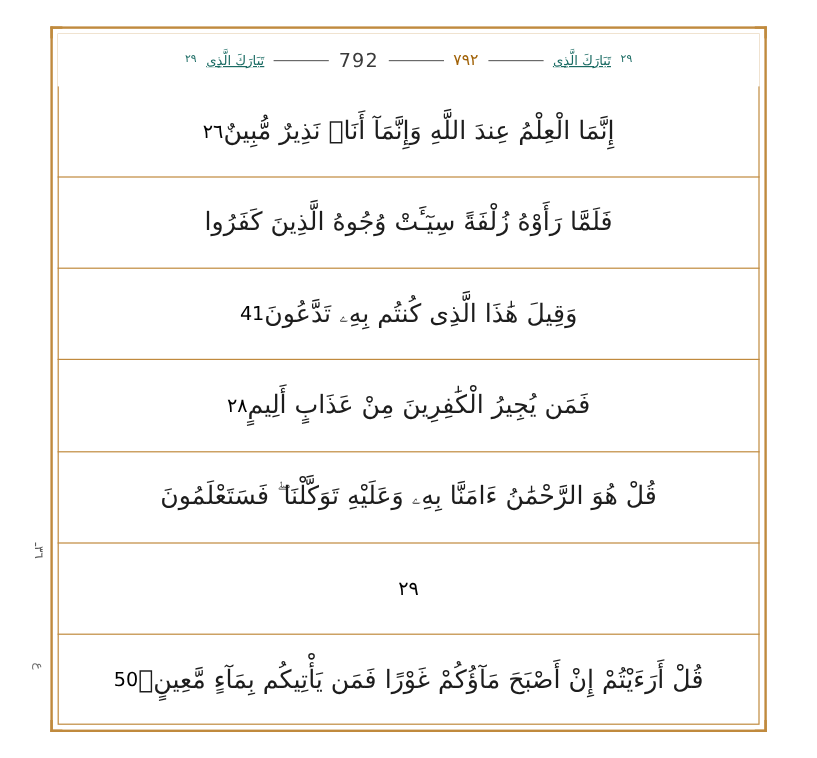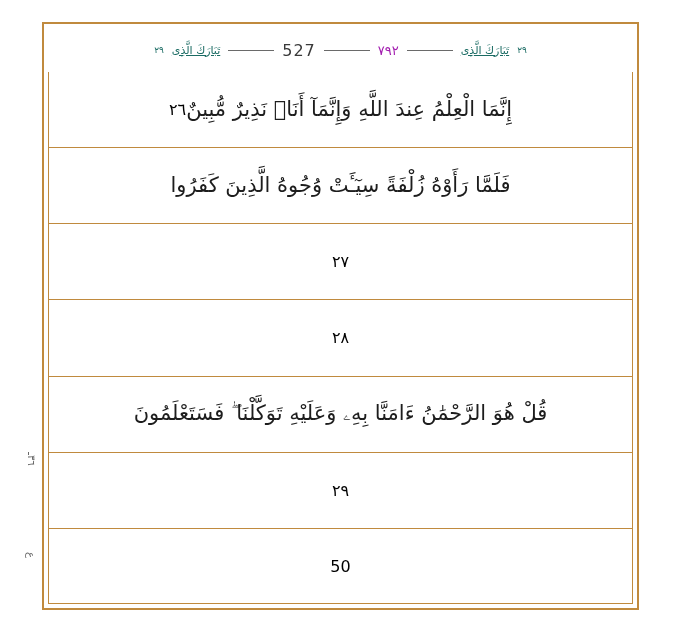--- a/index.html
+++ b/index.html
@@ -85,21 +85,21 @@
   }
   .page-number {
     font-family: "DejaVu Sans", sans-serif;
     font-size: 16px;
     color: #3a3a3a;
     letter-spacing: 1px;
   }
   .page-number-ar {
     font-family: "DejaVu Sans", sans-serif;
     font-size: 13px;
-    color: #a21caf;
+    color: #a16207;
   }
 
   
   .lines {
     position: absolute;
     left: 48px;
     top: 72px;
     right: 48px;
     bottom: 28px;
     display: flex;
@@ -169,58 +169,61 @@
   <div class="corner bl"></div>
   <div class="corner br"></div>
 
   <div class="header">
     <div class="header-row">
       <span class="juz-label">٢٩</span>
       <span class="surah-name">تَبَارَكَ الَّذِى</span>
       <span class="rule"></span>
       <span class="page-number-ar">٧٩٢</span>
       <span class="rule"></span>
-      <span class="page-number">527</span>
+      <span class="page-number">792</span>
       <span class="rule"></span>
       <span class="surah-name">تَبَارَكَ الَّذِى</span>
       <span class="juz-label">٢٩</span>
     </div>
   </div>
 
   <div class="lines">
 
     <div class="line">
       <span class="line-text">إِنَّمَا الْعِلْمُ عِندَ اللَّهِ وَإِنَّمَآ أَنَا۠ نَذِيرٌ مُّبِينٌ</span>
       <span class="ayah-mark">٢٦</span>
     </div>
 
     <div class="line">
       <span class="line-text">فَلَمَّا رَأَوْهُ زُلْفَةً سِيٓـَٔتْ وُجُوهُ الَّذِينَ كَفَرُوا</span>
       <span class="ayah-mark"></span>
     </div>
 
     <div class="line">
-      <span class="ayah-mark">٢٧</span>
-    </div>
-
-
-    <div class="line">
+      <span class="line-text">وَقِيلَ هَٰذَا الَّذِى كُنتُم بِهِۦ تَدَّعُونَ</span>
+      <span class="ayah-mark">41</span>
+    </div>
+
+
+    <div class="line">
+      <span class="line-text">فَمَن يُجِيرُ الْكَٰفِرِينَ مِنْ عَذَابٍ أَلِيمٍ</span>
       <span class="ayah-mark">٢٨</span>
     </div>
 
     <div class="line">
       <span class="line-text">قُلْ هُوَ الرَّحْمَٰنُ ءَامَنَّا بِهِۦ وَعَلَيْهِ تَوَكَّلْنَا ۖ فَسَتَعْلَمُونَ</span>
       <span class="ayah-mark"></span>
     </div>
 
     <div class="line">
       <span class="ayah-mark">٢٩</span>
     </div>
 
     <div class="line">
+      <span class="line-text">قُلْ أَرَءَيْتُمْ إِنْ أَصْبَحَ مَآؤُكُمْ غَوْرًا فَمَن يَأْتِيكُم بِمَآءٍ مَّعِينٍۭ</span>
       <span class="ayah-mark">50</span>
     </div>
 
   </div>
 
   <div class="side-marker hizb">٣٦ـ</div>
   <div class="side-marker ain">ع</div>
 
 </div>
 

